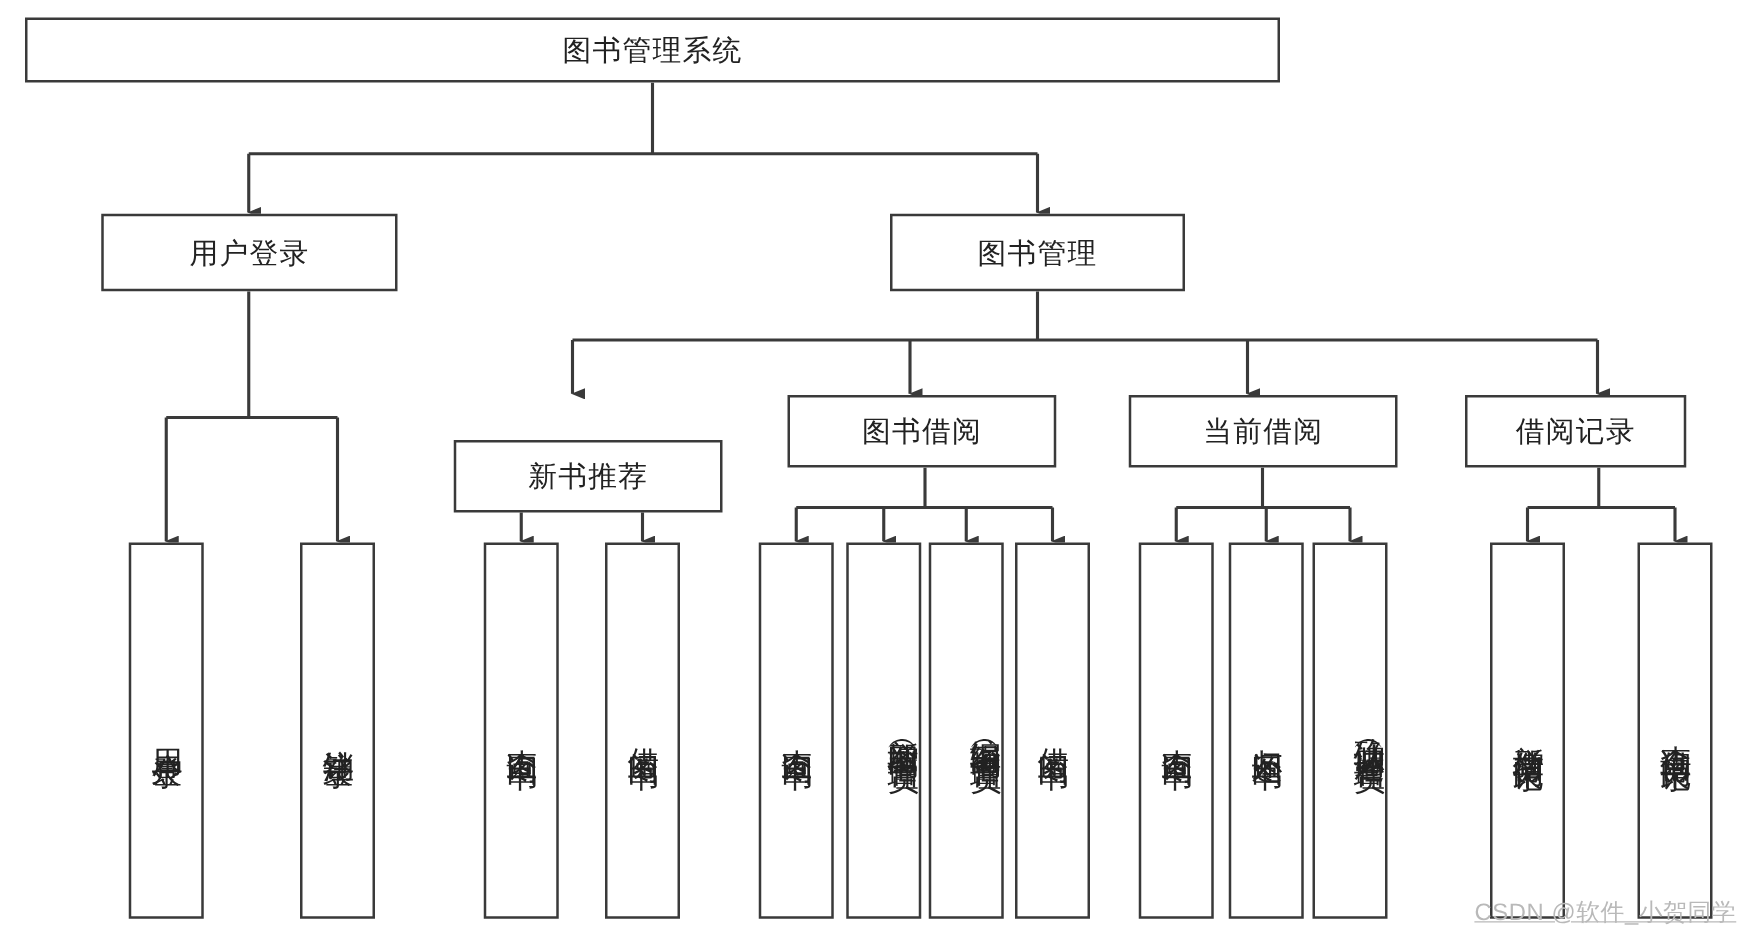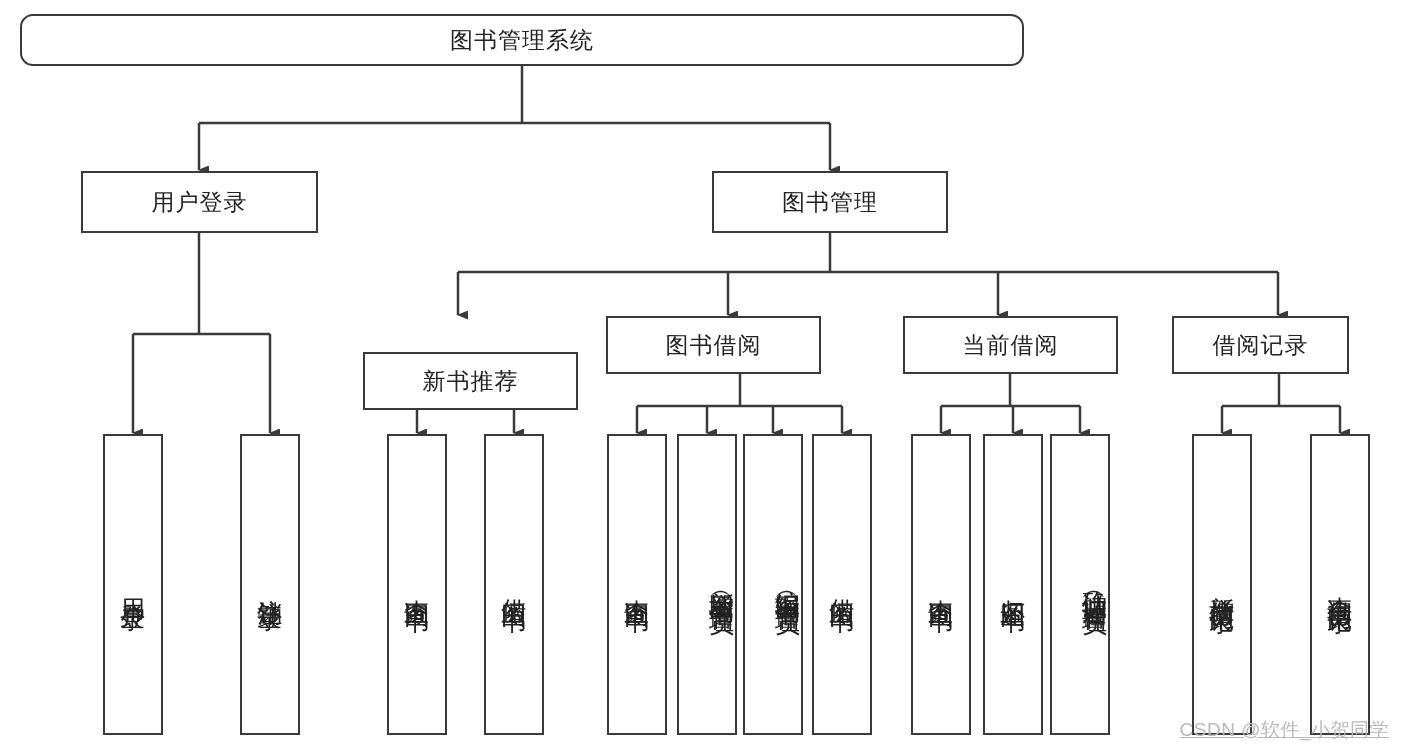--- a/index.html
+++ b/index.html
@@ -106,33 +106,33 @@
         <line x1="1013" y1="406" x2="1013" y2="433" stroke="#3a3a3a" stroke-width="2.5" marker-end="url(#arrowhead)"></line>
         <line x1="1080" y1="406" x2="1080" y2="433" stroke="#3a3a3a" stroke-width="2.5" marker-end="url(#arrowhead)"></line>
         <line x1="1279" y1="374" x2="1279" y2="406" stroke="#3a3a3a" stroke-width="2.5"></line>
         <line x1="1222" y1="406" x2="1340" y2="406" stroke="#3a3a3a" stroke-width="2.5"></line>
         <line x1="1222" y1="406" x2="1222" y2="433" stroke="#3a3a3a" stroke-width="2.5" marker-end="url(#arrowhead)"></line>
         <line x1="1340" y1="406" x2="1340" y2="433" stroke="#3a3a3a" stroke-width="2.5" marker-end="url(#arrowhead)"></line>
       </g>
   </svg>
 
   <div id="node-layer">
-      <div class="node-box node-h" style="left: 20px; top: 14px; width: 1004px; height: 52px; border-radius: 13px;">
+      <div class="node-box node-h" style="left: 20px; top: 14px; width: 1004px; height: 52px;">
         <span>图书管理系统</span>
       </div>
       <div class="node-box node-h" style="left: 81px; top: 171px; width: 237px; height: 62px;">
         <span>用户登录</span>
       </div>
       <div class="node-box node-h" style="left: 712px; top: 171px; width: 236px; height: 62px; text-align: right;">
         <span>图书管理</span>
       </div>
       <div class="node-box node-h" style="left: 363px; top: 316px; width: 215px; height: 58px; margin-top: 36px;">
         <span>新书推荐</span>
       </div>
-      <div class="node-box node-h" style="left: 606px; top: 316px; width: 215px; height: 58px;">
+      <div class="node-box node-h" style="left: 630px; top: 316px; width: 215px; height: 58px;">
         <span>图书借阅</span>
       </div>
       <div class="node-box node-h" style="left: 903px; top: 316px; width: 215px; height: 58px; justify-content: center;">
         <span>当前借阅</span>
       </div>
       <div class="node-box node-h" style="left: 1172px; top: 316px; width: 177px; height: 58px;">
         <span>借阅记录</span>
       </div>
       <div class="node-box node-v vmid" style="left: 103px; top: 434px; width: 60px; height: 301px;">
         <span>用户登录</span>

